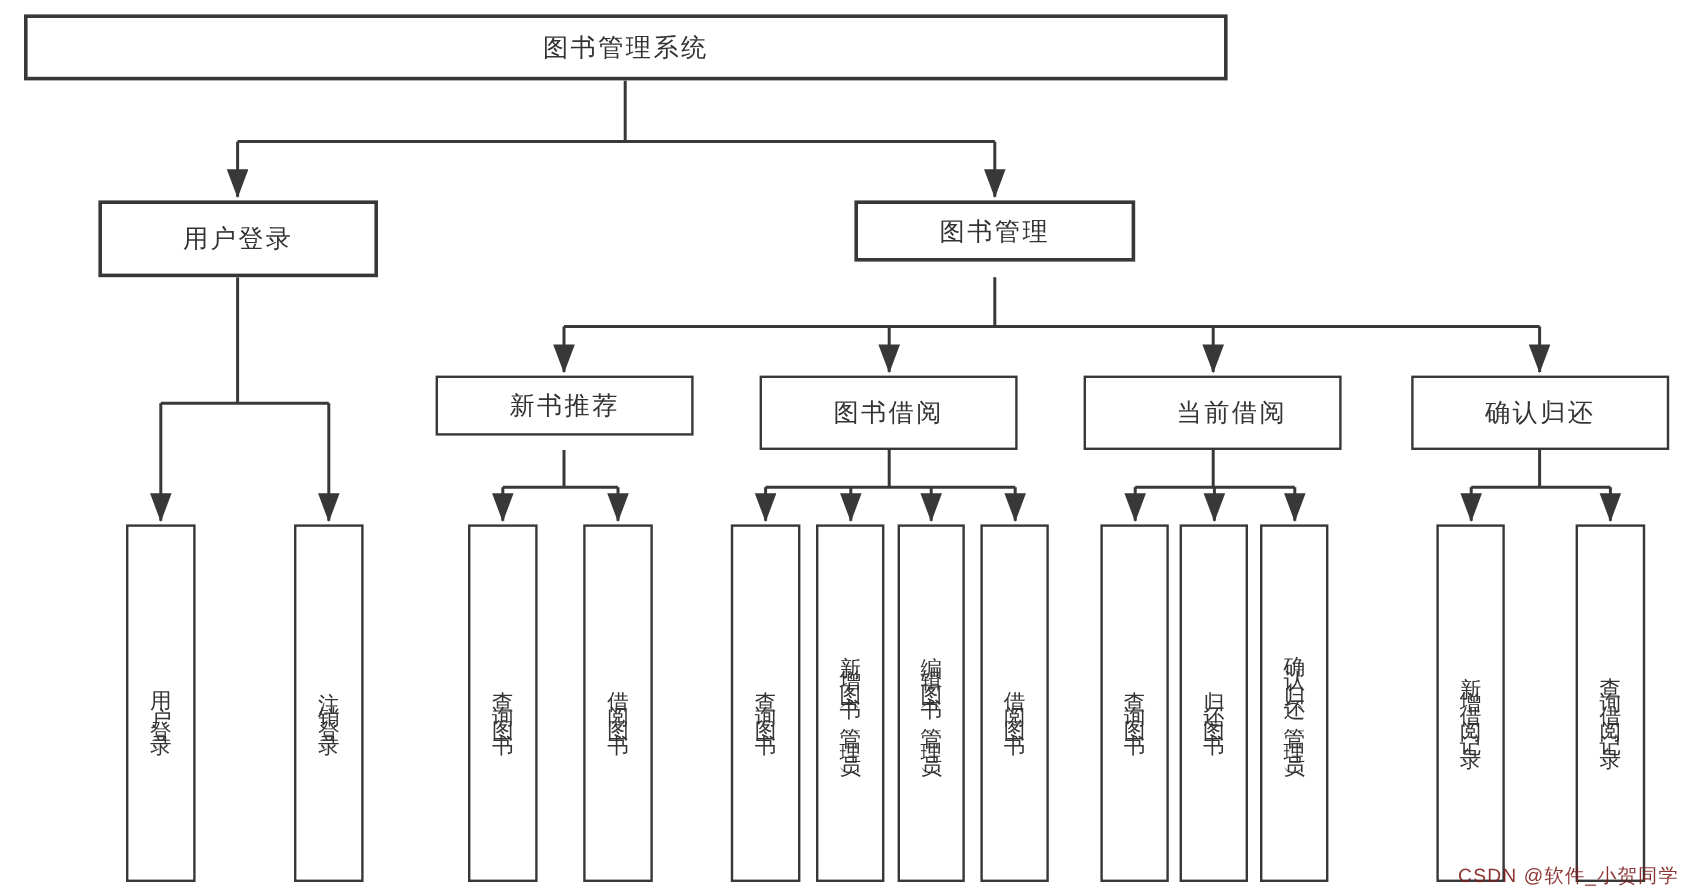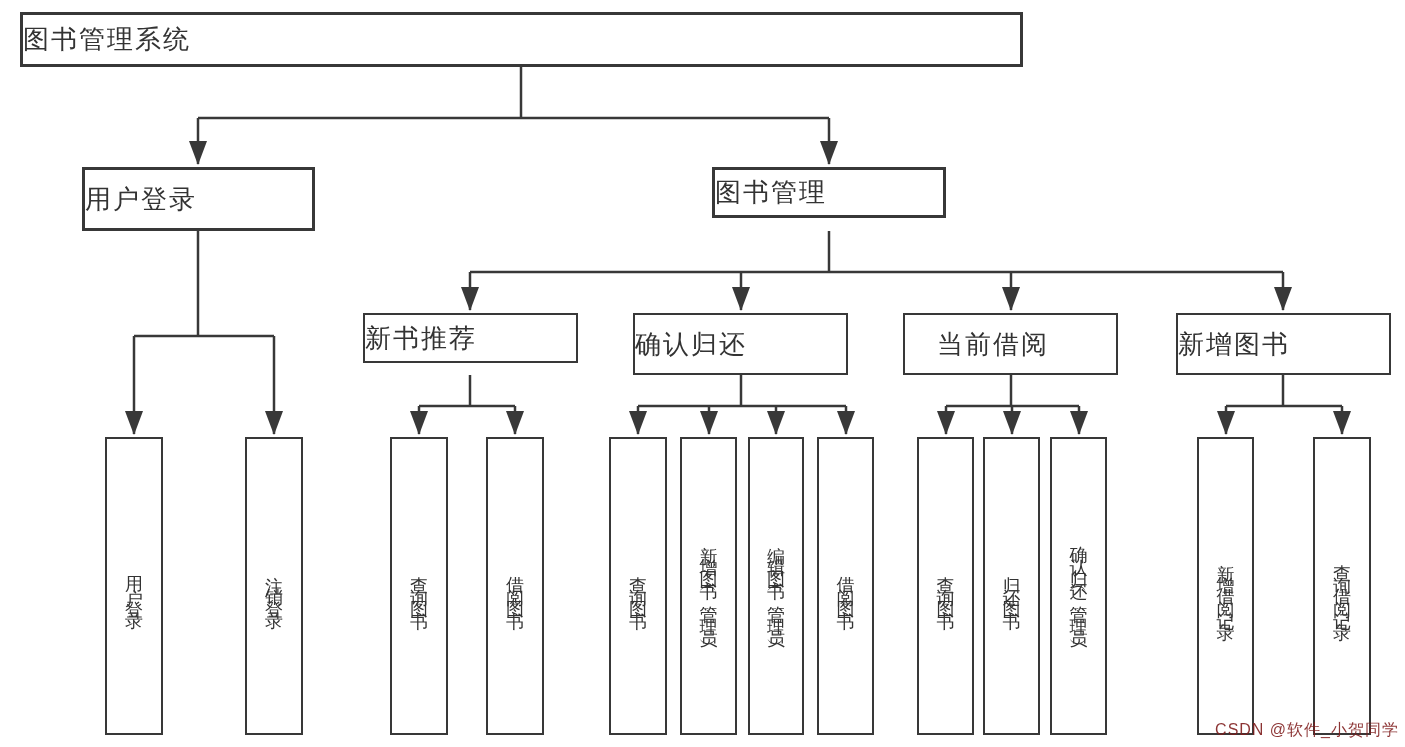--- a/index.html
+++ b/index.html
@@ -4,22 +4,22 @@
 <style>
   html,body{margin:0;padding:0;background:#ffffff;}
   .canvas{
     position:relative;width:1405px;height:747px;background:#ffffff;
     font-family:"Liberation Sans","DejaVu Sans",sans-serif;color:#333333;overflow:hidden;
   }
   .connector-layer{position:absolute;left:0;top:0;width:1405px;height:747px;}
   .ln{stroke:#383838;stroke-width:2.5;fill:none;}
   .box{
     position:absolute;box-sizing:border-box;background:#ffffff;
-    border:3px solid #383838;display:flex;align-items:center;
-    font-size:26px;letter-spacing:2px;z-index:2;
+    border:3px solid #383838;display:flex;align-items:center;justify-content:center;
+    font-size:21px;letter-spacing:2px;z-index:2;
   }
   .leaf{
     position:absolute;box-sizing:border-box;background:#ffffff;
     border:2.5px solid #383838;top:437px;width:58px;height:298px;
     display:flex;align-items:center;justify-content:center;z-index:2;
   }
   .vtext{
     writing-mode:vertical-rl;text-orientation:mixed;
     font-size:18px;line-height:1;letter-spacing:12px;white-space:nowrap;
   }
@@ -103,27 +103,27 @@
     <span>用户登录</span>
   </div>
   <div class="box" style="left:712px;top:167px;width:234px;height:51px;">
     <span>图书管理</span>
   </div>
 
   <div class="box" style="left:363px;top:313px;width:215px;height:50px;border-width:2.5px;">
     <span>新书推荐</span>
   </div>
   <div class="box" style="left:633px;top:313px;width:215px;height:62px;border-width:2.5px;">
-    <span>确认归还</span>
+    <span>图书借阅</span>
   </div>
   <div class="box" style="left:903px;top:313px;width:215px;height:62px;border-width:2.5px;padding-left:32px;">
     <span>当前借阅</span>
   </div>
   <div class="box" style="left:1176px;top:313px;width:215px;height:62px;border-width:2.5px;">
-    <span>新增图书</span>
+    <span>确认归还</span>
   </div>
 
   <div class="leaf" style="left:105px;">
     <span class="vtext">用户登录</span>
   </div>
   <div class="leaf" style="left:245px;">
     <span class="vtext">注销登录</span>
   </div>
 
   <div class="leaf" style="left:390px;">

